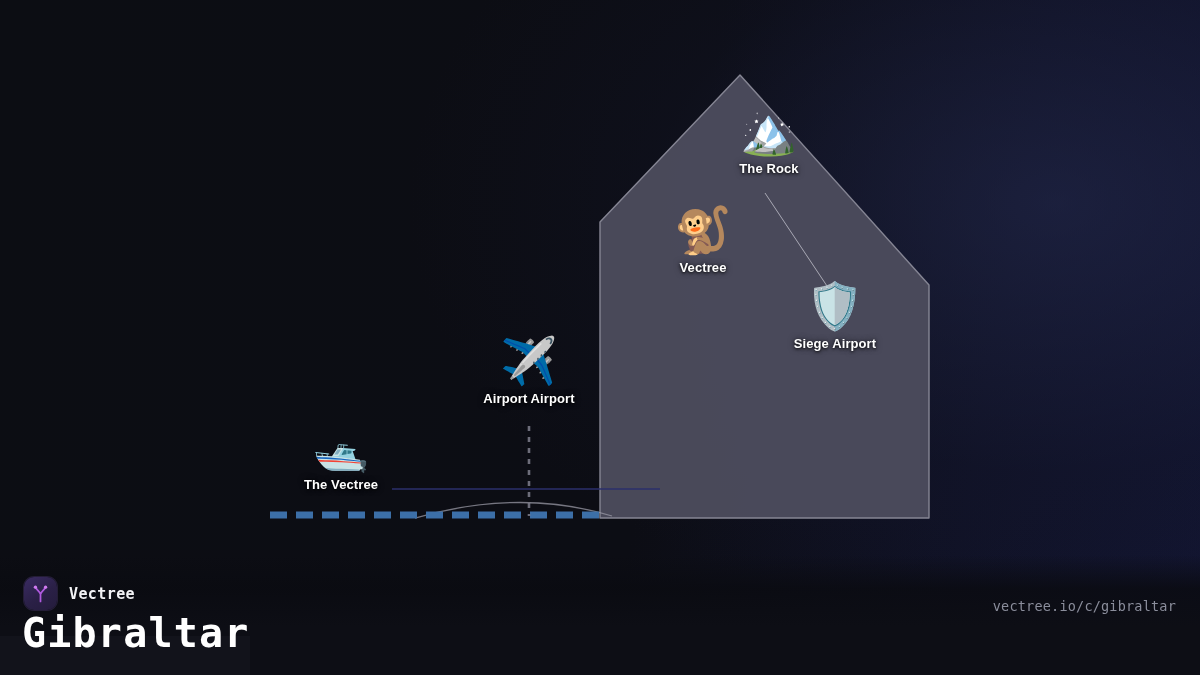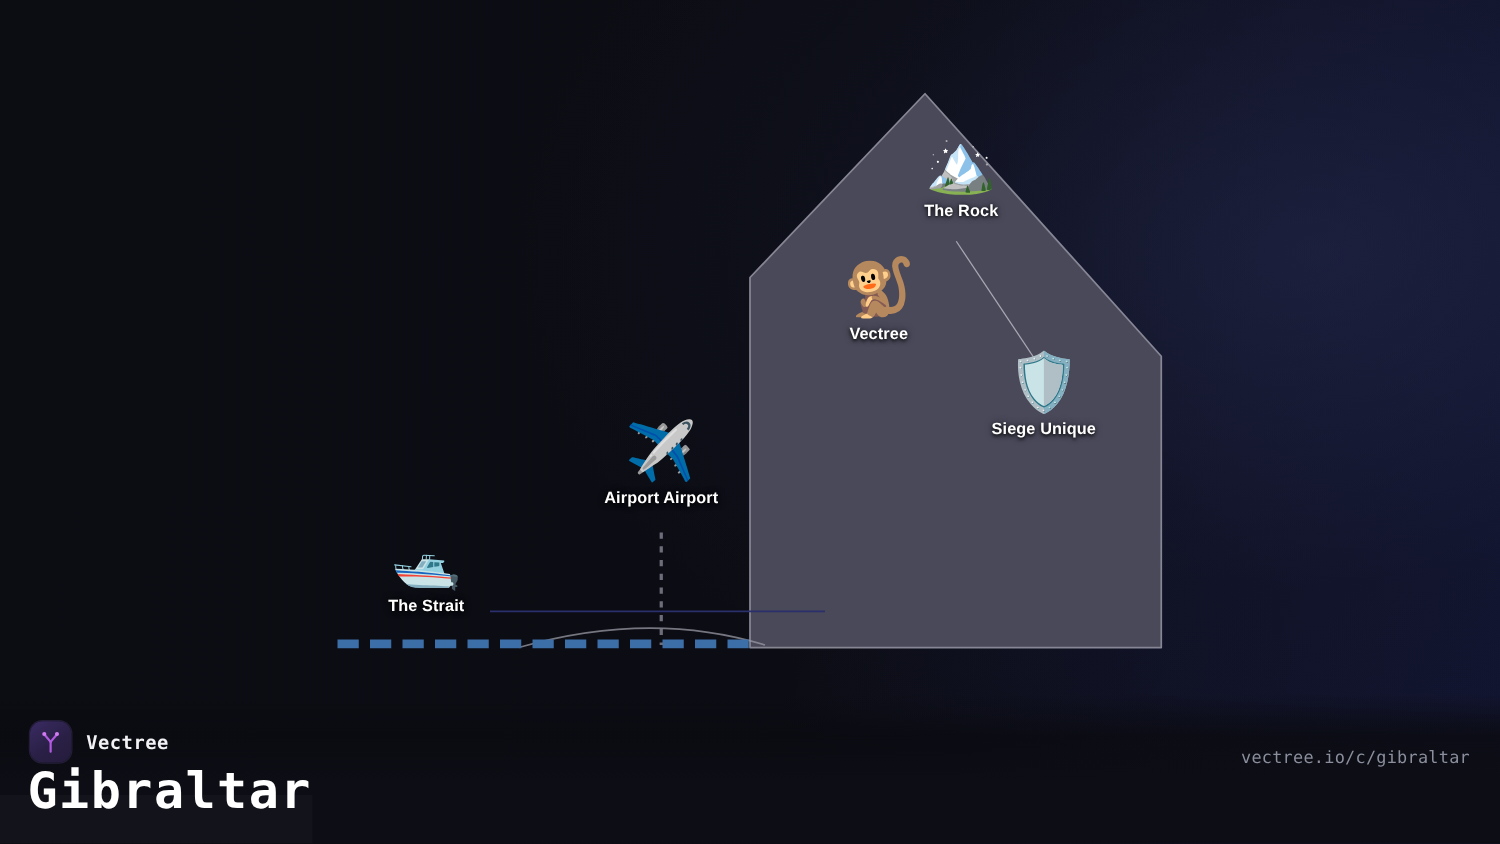--- a/index.html
+++ b/index.html
@@ -128,31 +128,31 @@
     <span class="mlabel">The Rock</span>
   </div>
 
   <div class="marker" style="left:703px; top:239px;">
     <span class="glyph">🐒</span>
     <span class="mlabel">Vectree</span>
   </div>
 
   <div class="marker" style="left:835px; top:315px;">
     <span class="glyph">🛡️</span>
-    <span class="mlabel">Siege Unique</span>
+    <span class="mlabel">Siege Airport</span>
   </div>
 
   <div class="marker" style="left:529px; top:370px;">
     <span class="glyph">✈️</span>
     <span class="mlabel">Airport Airport</span>
   </div>
 
   <div class="marker" style="left:341px; top:456px;">
     <span class="glyph">🛥️</span>
-    <span class="mlabel">The Strait</span>
+    <span class="mlabel">The Vectree</span>
   </div>
 
   <div id="footer-shade"></div>
   <div id="footer-strip"></div>
 
   <div id="brand">
     <div id="brand-mark">
       <svg width="21" height="21" viewBox="0 0 24 24" aria-hidden="true">
         <path d="M12 21 L12 12" stroke="#b15ae0" stroke-width="2" stroke-linecap="round" fill="none"></path>
         <path d="M12 12 L6.5 5.5" stroke="#b15ae0" stroke-width="2" stroke-linecap="round" fill="none"></path>

